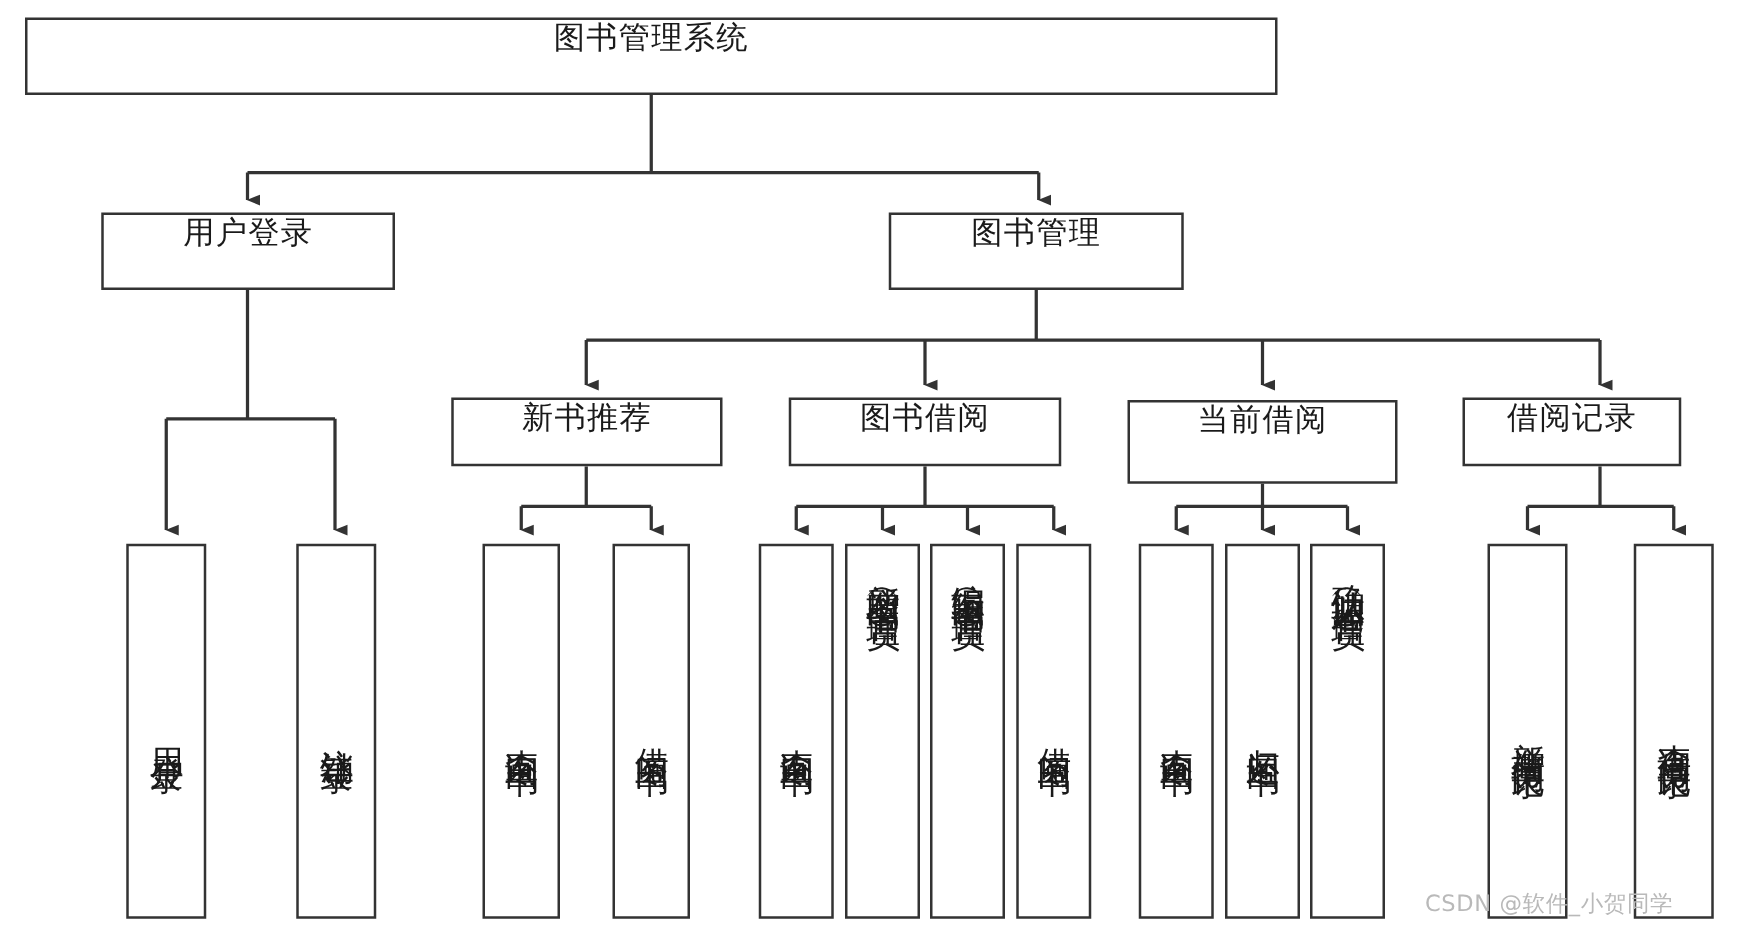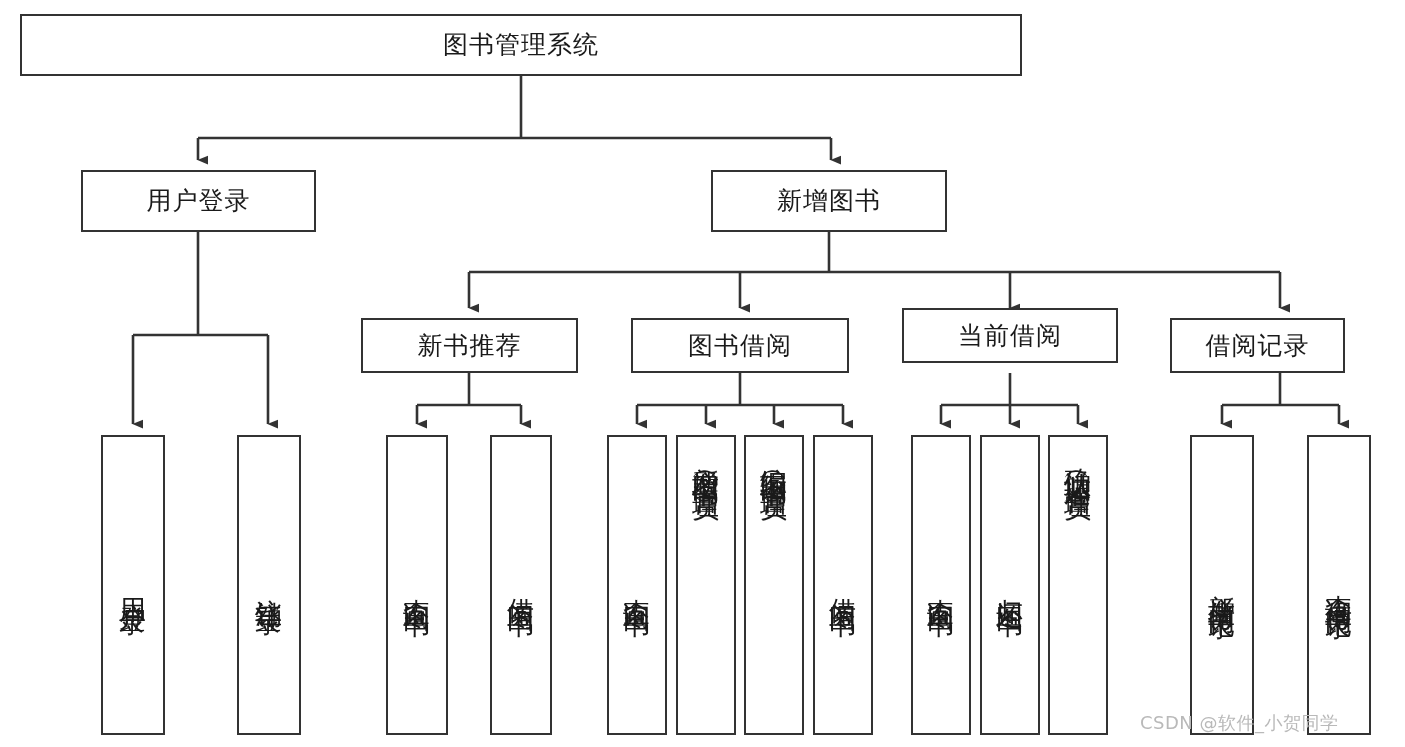--- a/index.html
+++ b/index.html
@@ -19,21 +19,21 @@
     left:0;top:0;
     width:1405px;height:747px;
     pointer-events:none;
   }
   .node{
     position:absolute;
     box-sizing:border-box;
     background:#ffffff;
     border:2px solid #333333;
     display:flex;
-    align-items:center;
+    align-items:flex-start;
     justify-content:center;
     color:#1a1a1a;
     z-index:3;
   }
   .node .lbl{
     display:block;
     text-align:center;
     line-height:1.12;
     letter-spacing:1px;
     color:#1a1a1a;
@@ -132,32 +132,32 @@
 
   <div class="node h-node root" style="left:20px;top:14px;width:1002px;height:62px;">
     <span class="lbl">图书管理系统</span>
   </div>
 
   <div class="node h-node" style="left:81px;top:170px;width:235px;height:62px;">
     <span class="lbl">用户登录</span>
   </div>
 
   <div class="node h-node" style="left:711px;top:170px;width:236px;height:62px;">
-    <span class="lbl">新增图书</span>
+    <span class="lbl">图书管理</span>
   </div>
 
   <div class="node h-node" style="left:631px;top:318px;width:218px;height:55px;">
     <span class="lbl">图书借阅</span>
   </div>
 
   <div class="node h-node" style="left:361px;top:318px;width:217px;height:55px;">
     <span class="lbl">新书推荐</span>
   </div>
 
-  <div class="node h-node" style="left:902px;top:308px;width:216px;height:55px;">
+  <div class="node h-node" style="left:902px;top:320px;width:216px;height:67px;">
     <span class="lbl">当前借阅</span>
   </div>
 
   <div class="node h-node" style="left:1170px;top:318px;width:175px;height:55px;">
     <span class="lbl">借阅记录</span>
   </div>
 
   <div class="node v-node mid" style="left:101px;top:435px;width:64px;height:300px;">
     <span class="lbl">用户登录</span>
   </div>

